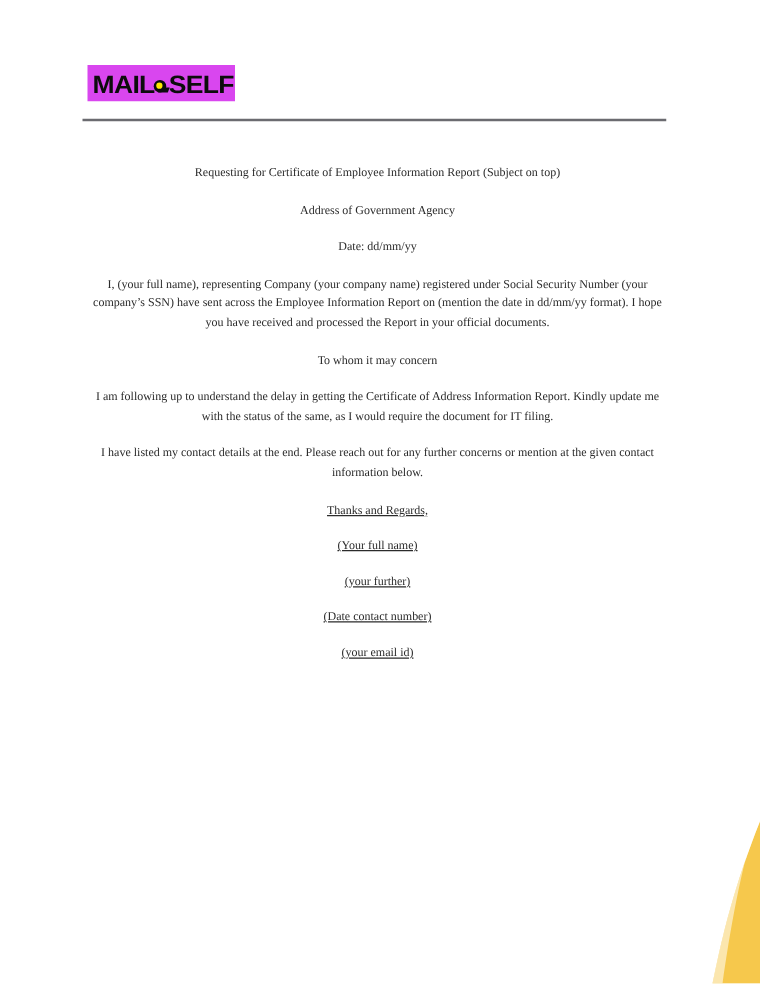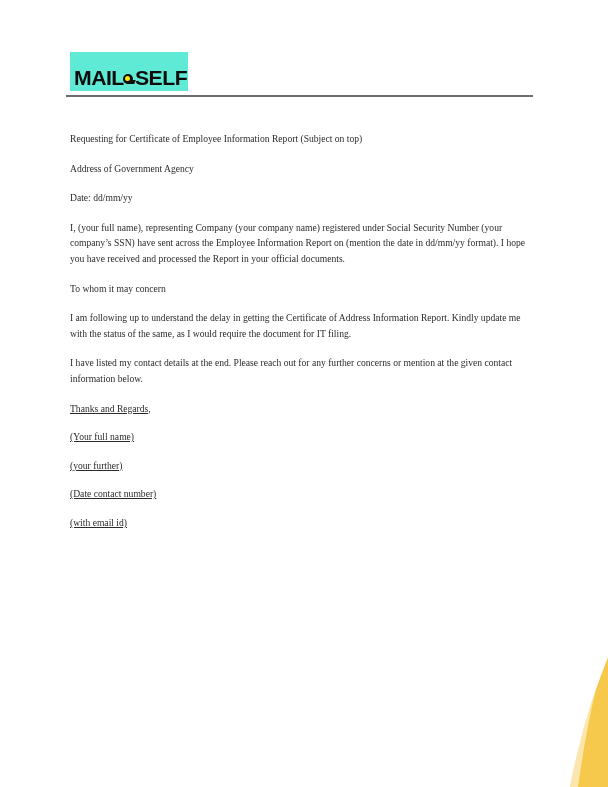--- a/index.html
+++ b/index.html
@@ -22,22 +22,22 @@
 
   
   #letterhead {
     position: absolute;
     left: 70px;
     top: 52px;
   }
   .logo-band {
     display: inline-flex;
     align-items: center;
-    background: #5eead4;
-    padding: 16px 4px 3px 4px;
+    background: #d946ef;
+    padding: 6px 4px 3px 4px;
     line-height: 1;
   }
   .logo-word {
     font-family: "Liberation Sans", "DejaVu Sans", sans-serif;
     font-weight: 700;
     font-size: 20px;
     letter-spacing: -0.5px;
     color: #0c0c0c;
     line-height: 1;
     transform: scaleX(1.06);
@@ -93,21 +93,21 @@
     position: absolute;
     left: 70px;
     top: 131px;
     width: 464px;
   }
   .para {
     margin: 0 0 14px 0;
     font-size: 9.6px;
     line-height: 15.6px;
     color: #2b2b2b;
-    text-align: left;
+    text-align: center;
   }
   .para.sig {
     margin-bottom: 13px;
     text-decoration: underline;
   }
 
   
   #corner-accent {
     position: absolute;
     right: 0;
@@ -141,21 +141,21 @@
     <p class="para">Address of Government Agency</p>
     <p class="para">Date: dd/mm/yy</p>
     <p class="para">I, (your full name), representing Company (your company name) registered under Social Security Number (your company’s SSN) have sent across the Employee Information Report on (mention the date in dd/mm/yy format). I hope you have received and processed the Report in your official documents.</p>
     <p class="para">To whom it may concern</p>
     <p class="para">I am following up to understand the delay in getting the Certificate of Address Information Report. Kindly update me with the status of the same, as I would require the document for IT filing.</p>
     <p class="para">I have listed my contact details at the end. Please reach out for any further concerns or mention at the given contact information below.</p>
     <p class="para sig">Thanks and Regards,</p>
     <p class="para sig">(Your full name)</p>
     <p class="para sig">(your further)</p>
     <p class="para sig">(Date contact number)</p>
-    <p class="para sig">(with email id)</p>
+    <p class="para sig">(your email id)</p>
   </div>
 
   <svg id="corner-accent" viewBox="0 0 90 170" preserveAspectRatio="none" aria-hidden="true">
     <path d="M90 40 C 70 90, 60 130, 52 170 L 90 170 Z" fill="#F5C542" opacity="0.95"></path>
     <path d="M90 28 C 74 80, 66 128, 60 170 L 52 170 C 60 130, 70 90, 90 40 Z" fill="#ffffff" opacity="0.55"></path>
   </svg>
 
 </div>
 
 </body></html>

